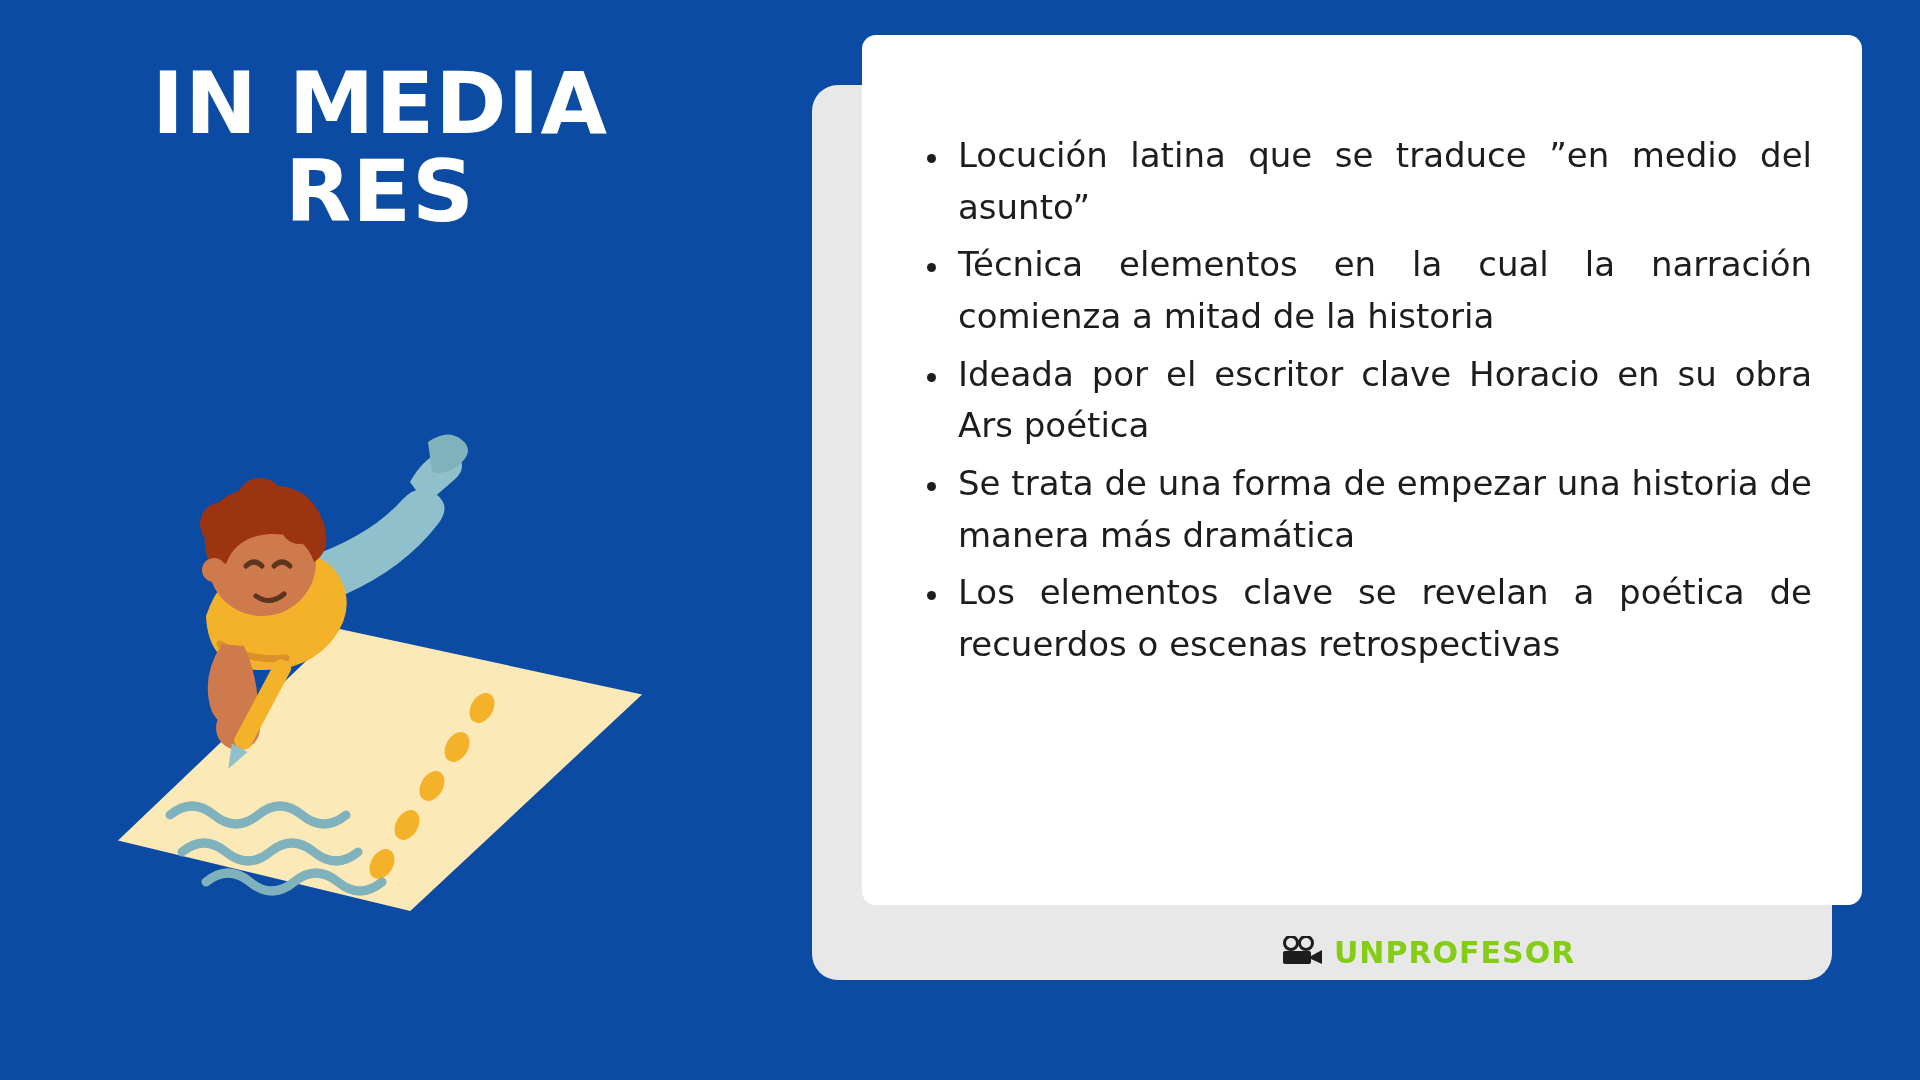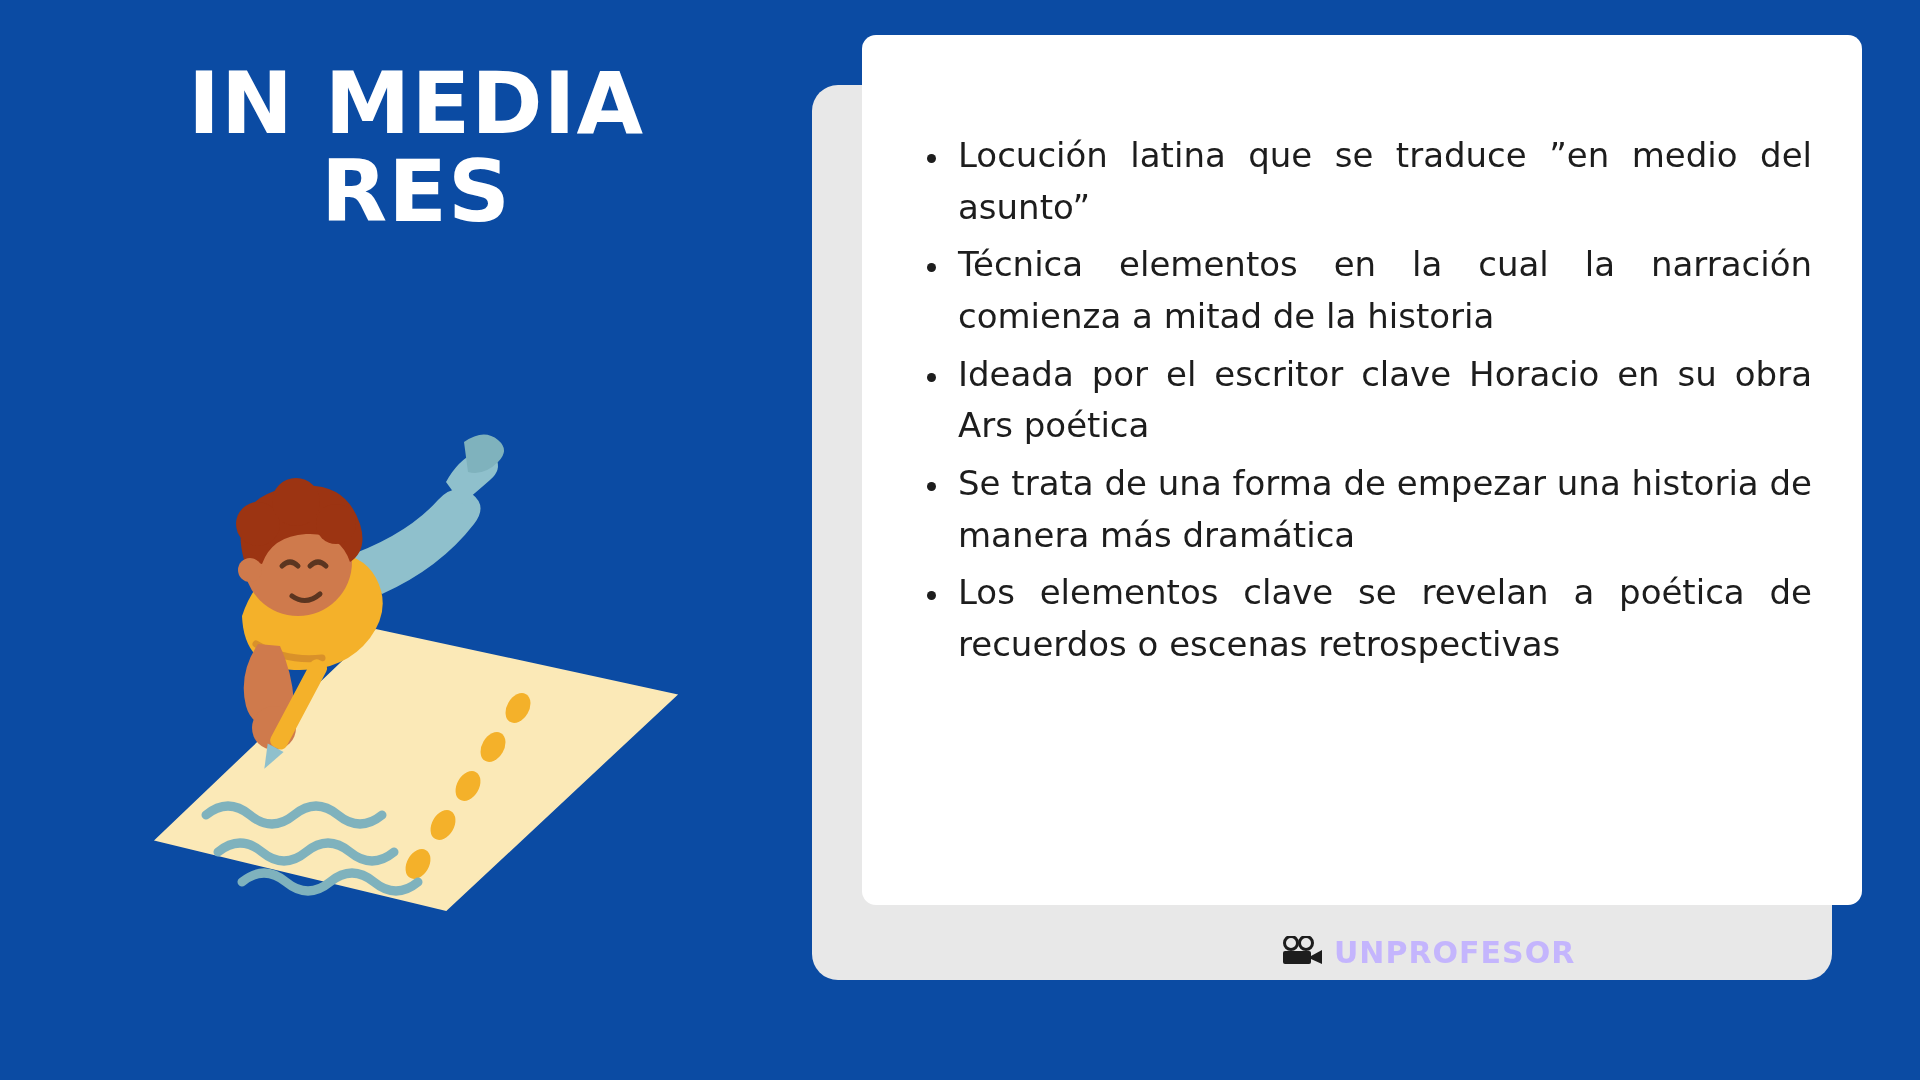--- a/index.html
+++ b/index.html
@@ -21,21 +21,20 @@
     overflow: hidden;
   }
 
   
   .left-col {
     position: absolute;
     left: 0;
     top: 0;
     width: 800px;
     height: 1080px;
-    margin-left: 36px;
   }
   .title {
     position: absolute;
     left: 60px;
     top: 60px;
     width: 640px;
     text-align: center;
     color: #ffffff;
     font-family: "DejaVu Sans", sans-serif;
     font-weight: 700;
@@ -105,21 +104,21 @@
     top: 935px;
     display: flex;
     align-items: center;
     gap: 10px;
   }
   .logo-text {
     font-family: "DejaVu Sans", sans-serif;
     font-weight: 700;
     font-size: 30px;
     letter-spacing: 1px;
-    color: #c4b5fd;
+    color: #84cc16;
   }
 </style>
 </head>
 <body>
 
 <div class="slide">
 
   <div class="left-col">
 
     <div class="title">

